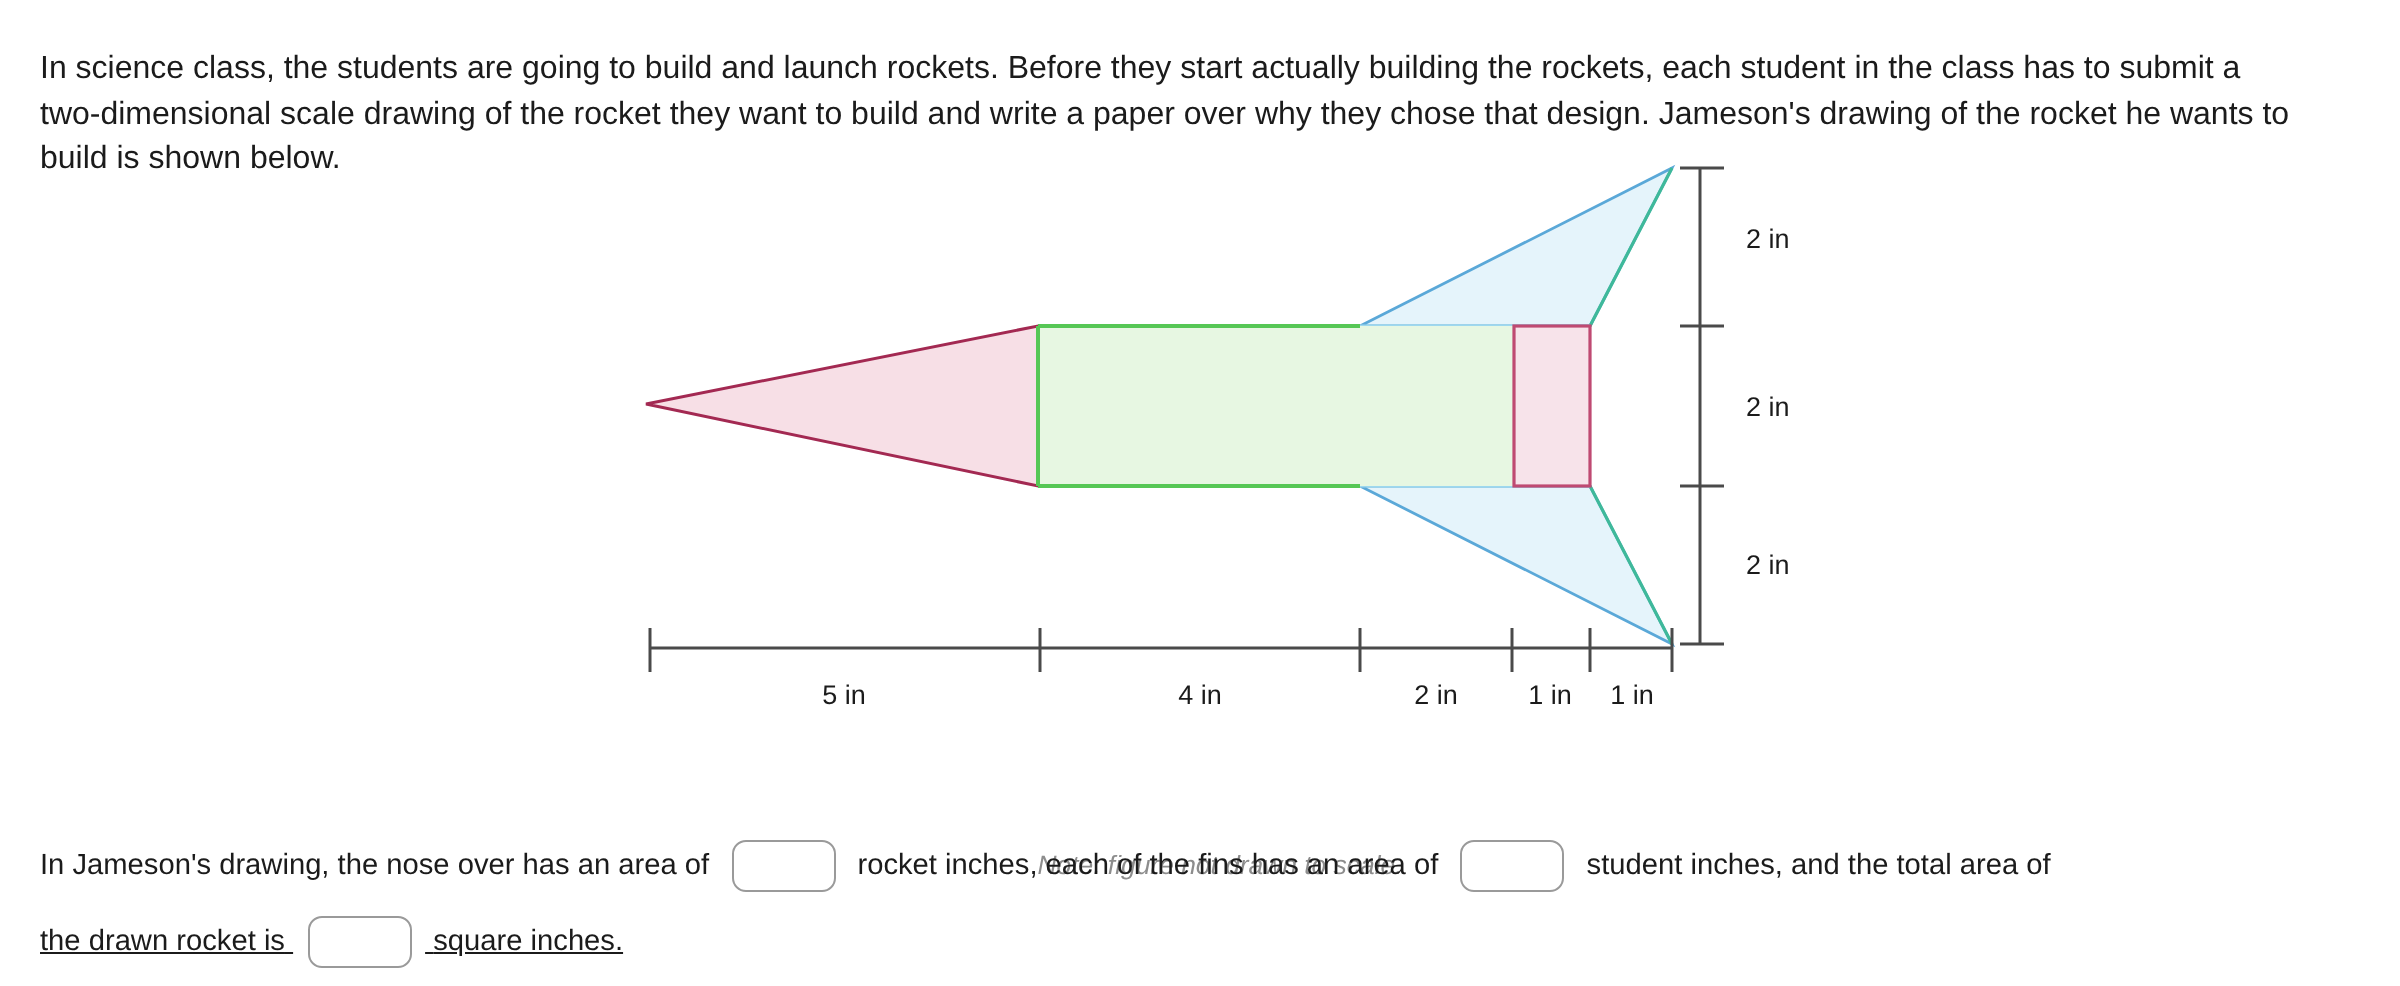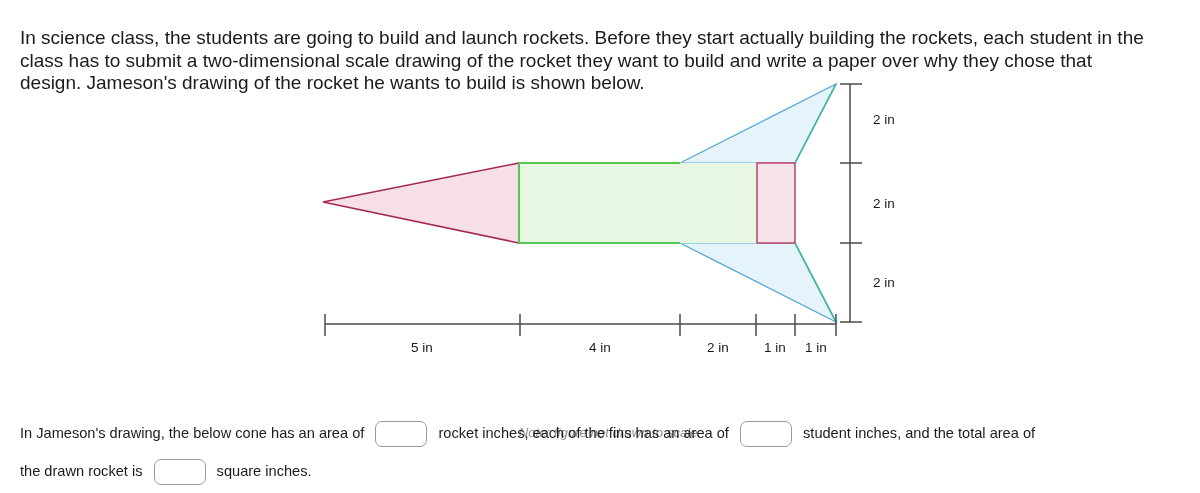--- a/index.html
+++ b/index.html
@@ -21,21 +21,21 @@
     position: relative;
     width: 1200px;
     height: 493px;
   }
   
   .prompt {
     position: absolute;
     left: 20px;
     top: 8px;
     width: 1128px;
-    font-size: 19px;
+    font-size: 16px;
     line-height: 22.5px;
     color: #1b1b1b;
     text-align: left;
   }
   
   .figure {
     position: absolute;
     left: 0;
     top: 62px;
     width: 1200px;
@@ -76,21 +76,21 @@
     background: #ffffff;
     vertical-align: middle;
     margin: 0 7px;
     padding: 0 4px;
     font-family: "Liberation Sans", sans-serif;
     font-size: 14px;
     color: #1b1b1b;
     text-align: center;
     outline: none;
   }
-  .line2 { display: block; }
+  .line2 { display: block; text-decoration: underline; }
 </style>
 </head>
 <body>
 
 <div id="problem-root">
 
   <p class="prompt">In science class, the students are going to build and launch rockets. Before they start actually building the rockets, each student in the class has to submit a two-dimensional scale drawing of the rocket they want to build and write a paper over why they chose that design. Jameson's drawing of the rocket he wants to build is shown below.</p>
 
   <div class="figure">
     <svg width="1200" height="330" viewBox="0 0 1200 330">
@@ -147,21 +147,21 @@
       <text x="570" y="290" text-anchor="middle" font-family="Liberation Sans, sans-serif" font-size="13.5" fill="#1b1b1b">4 in</text>
       <text x="688" y="290" text-anchor="middle" font-family="Liberation Sans, sans-serif" font-size="13.5" fill="#1b1b1b">2 in</text>
       <text x="745" y="290" text-anchor="middle" font-family="Liberation Sans, sans-serif" font-size="13.5" fill="#1b1b1b">1 in</text>
       <text x="786" y="290" text-anchor="middle" font-family="Liberation Sans, sans-serif" font-size="13.5" fill="#1b1b1b">1 in</text>
     </svg>
 
     <div class="note">Note: figure not drawn to scale.</div>
   </div>
 
   <div class="answer">
-    <span class="seg">In Jameson's drawing, the below cone has an area of</span>
+    <span class="seg">In Jameson's drawing, the nose over has an area of</span>
     <input class="ansbox" type="text" value="" style="">
     <span class="seg">rocket inches, each of the fins has an area of</span>
     <input class="ansbox" type="text" value="" style="">
     <span class="seg">student inches, and the total area of</span>
     <span class="line2">
       <span class="seg">the drawn rocket is</span>
       <input class="ansbox" type="text" value="" style="">
       <span class="seg">square inches.</span>
     </span>
   </div>

